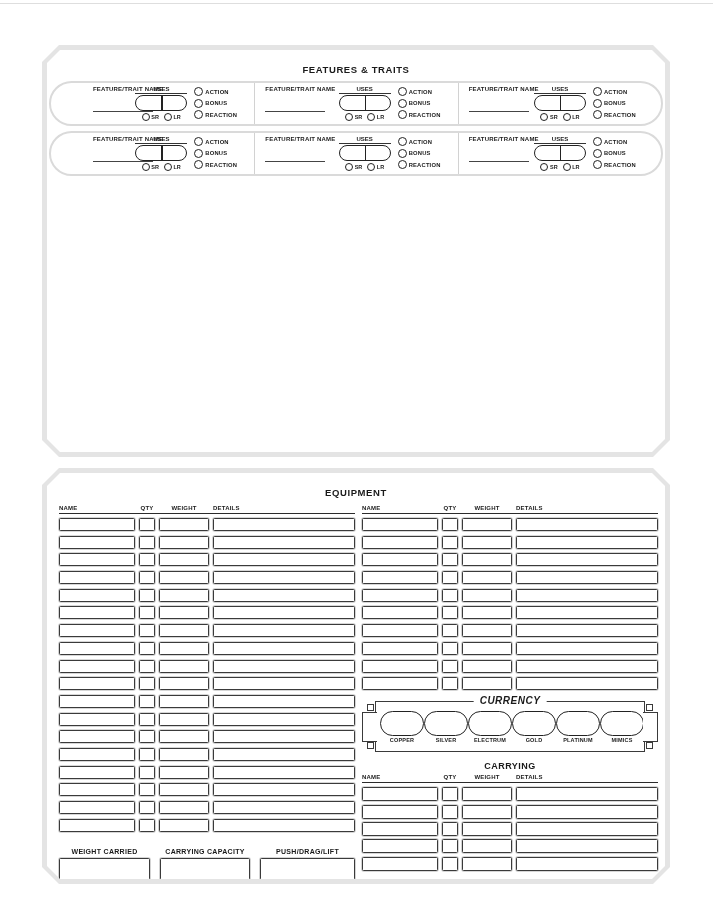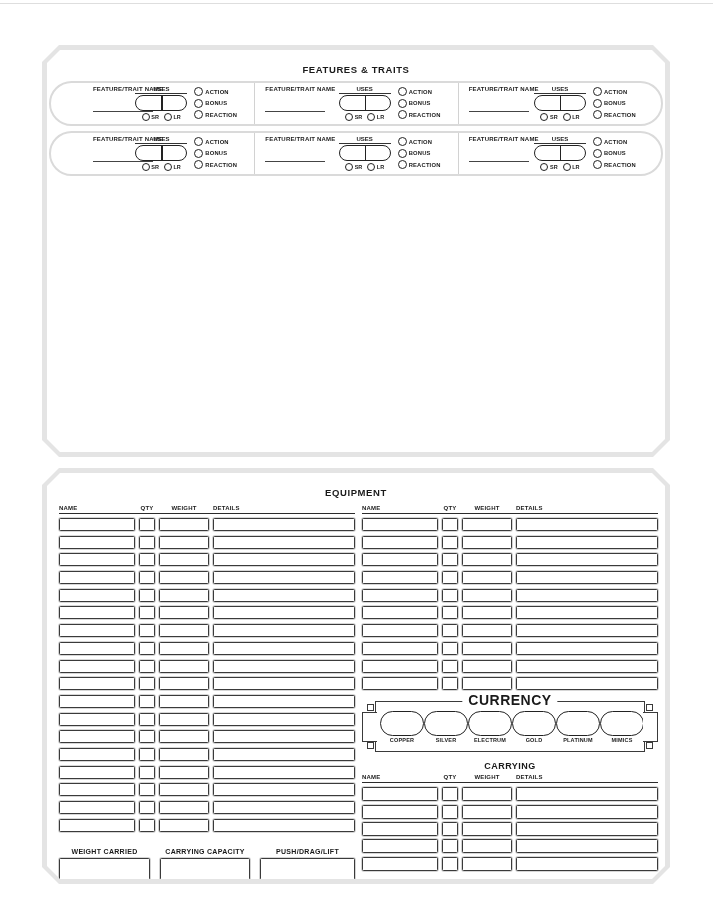--- a/index.html
+++ b/index.html
@@ -88,22 +88,22 @@
   .total-label { font-size:7px; font-weight:bold; letter-spacing:.3px; margin-bottom:3px; white-space:nowrap; }
   .total-box { height:22px; width:91px; }
   .total:nth-child(2) .total-box { width:90px; }
   .total:nth-child(3) .total-box { width:95px; }
 
   
   .currency { position:relative; height:57px; margin-top:8px; }
   .cur-frame { position:absolute; left:13px; right:13px; top:3px; bottom:3px;
                border:1.5px solid #3a3a3a; }
   .cur-title { position:absolute; top:-3px; left:50%; transform:translateX(-50%);
-               background:#fff; padding:0 6px; font-size:14px; font-weight:bold;
-               letter-spacing:.5px; line-height:11px; z-index:3; white-space:nowrap; }
+               background:#fff; padding:0 6px; font-size:10px; font-weight:bold;
+               letter-spacing:.5px; line-height:11px; z-index:3; white-space:nowrap;font-style:italic; }
   .cur-bump { position:absolute; top:50%; transform:translateY(-50%); width:15px; height:30px;
               border:1.5px solid #3a3a3a; background:#fff; z-index:2; }
   .cur-bump.left  { left:0;  border-right:none; }
   .cur-bump.right { right:0; border-left:none; }
   .cur-square { position:absolute; width:7px; height:7px; border:1.5px solid #3a3a3a;
                 background:#fff; z-index:2; }
   .cur-square.tl { left:5px; top:6px; }  .cur-square.bl { left:5px; bottom:6px; }
   .cur-square.tr { right:5px; top:6px; } .cur-square.br { right:5px; bottom:6px; }
   .cur-coins { position:absolute; left:18px; right:18px; top:13px; display:flex;
                justify-content:space-between; z-index:1; }

